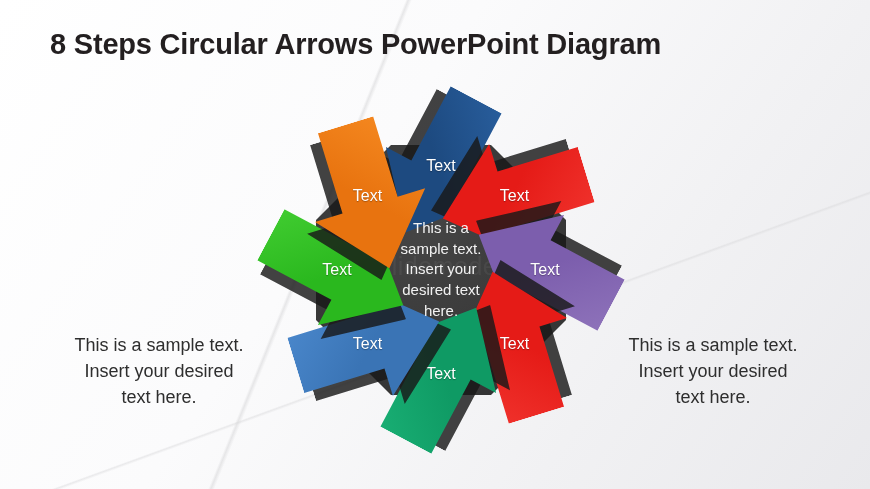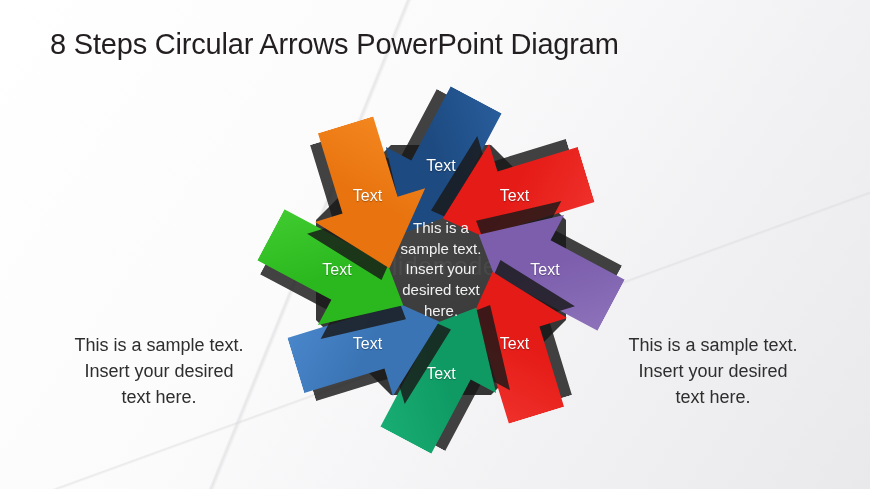--- a/index.html
+++ b/index.html
@@ -24,21 +24,21 @@
       linear-gradient(125deg, #ffffff 0%, #fbfbfc 40%, #f1f1f3 72%, #e9e9ec 100%);
     overflow: hidden;
   }
 
   
   #title {
     position: absolute;
     left: 50px;
     top: 28px;
     font-size: 29px;
-    font-weight: normal;
+    font-weight: bold;
     color: #231f20;
     letter-spacing: -0.2px;
     white-space: nowrap;
   }
 
   
   .side-caption {
     position: absolute;
     width: 170px;
     font-size: 18px;

